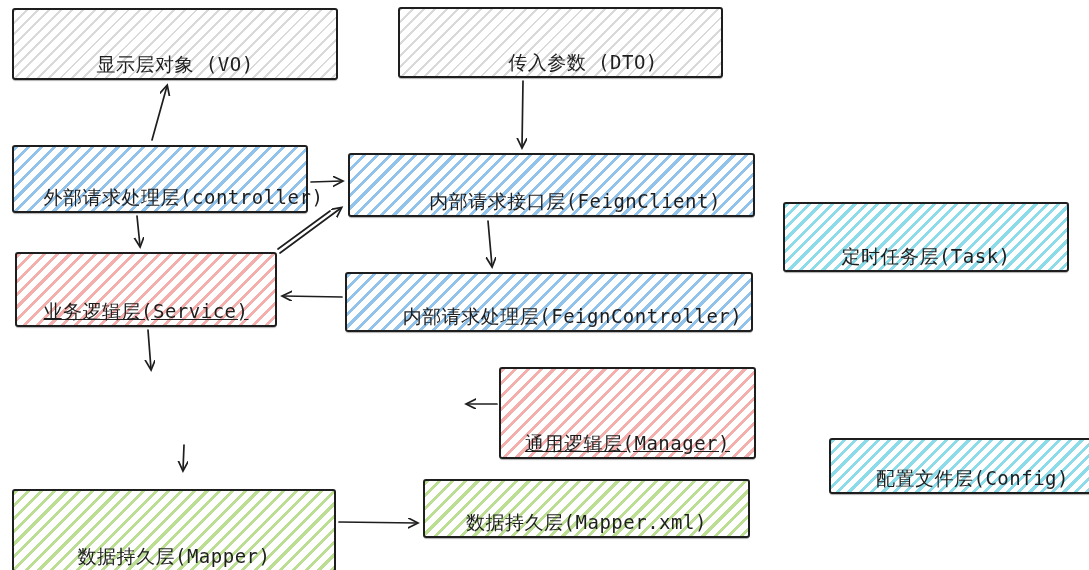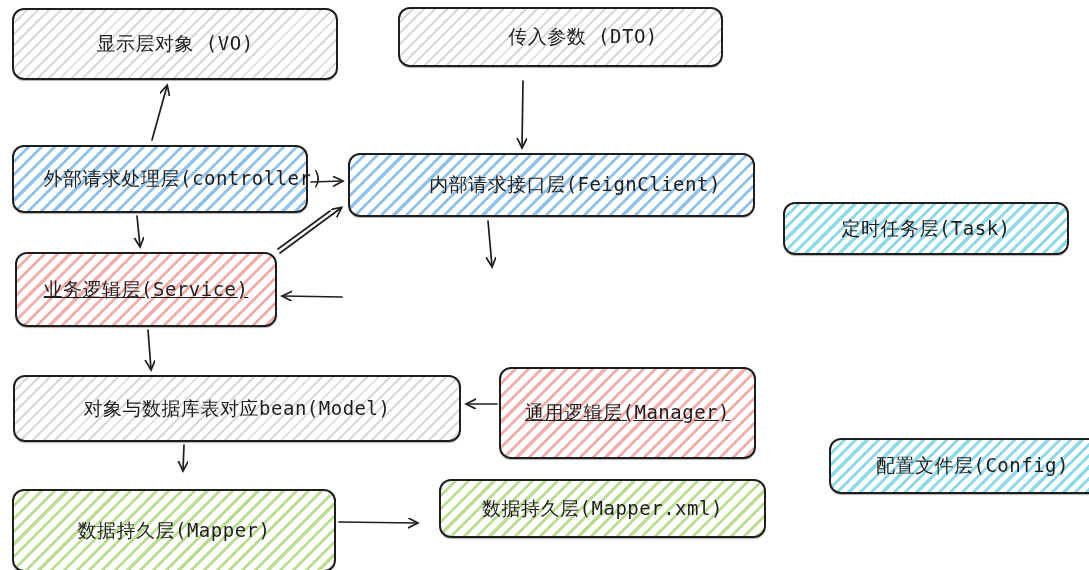--- a/index.html
+++ b/index.html
@@ -6,50 +6,50 @@
   #canvas{
     position:relative;
     width:1089px;height:570px;
     background:#ffffff;
     font-family:"DejaVu Sans Mono","DejaVu Sans",monospace;
     color:#1e1e1e;
     overflow:hidden;
   }
   .node{
     position:absolute;
-    display:flex;align-items:center;justify-content:center;
+    display:flex;align-items:flex-end;justify-content:center;
     border:2.5px solid #1e1e1e;
-    border-radius:12px;
+    border-radius:3px;
     font-size:19px;
     letter-spacing:0.5px;
     text-align:center;
     box-shadow:0 2px 1px -1px rgba(30,30,30,0.35);
     box-sizing:border-box;
     white-space:nowrap;
   }
   
   .fill-gray { background-image:repeating-linear-gradient(135deg, rgba(120,120,120,0.28) 0 2px, transparent 2px 8px); }
   .fill-blue { background-image:repeating-linear-gradient(135deg, rgba(108,174,228,0.75) 0 3px, transparent 3px 9px);padding-left:47px; }
   .fill-red  { background-image:repeating-linear-gradient(135deg, rgba(240,148,145,0.75) 0 3px, transparent 3px 9px);text-decoration:underline; }
   .fill-green{ background-image:repeating-linear-gradient(135deg, rgba(158,208,100,0.70) 0 3px, transparent 3px 9px); }
   .fill-cyan { background-image:repeating-linear-gradient(135deg, rgba(110,210,228,0.80) 0 3px, transparent 3px 8px); }
 
   
   #box-vo            {left:12px;  top:8px;   width:326px; height:72px;}
-  #box-dto           {left:398px; top:7px;   width:325px; height:60px;padding-left:45px;}
+  #box-dto           {left:398px; top:7px;   width:325px; height:71px;padding-left:45px;}
   #box-controller    {left:12px;  top:145px; width:296px; height:68px;}
   #box-feignclient   {left:348px; top:153px; width:407px; height:64px;}
   #box-service       {left:15px;  top:252px; width:262px; height:75px;}
   #box-feigncontroller{left:345px;top:272px; width:408px; height:60px;}
   #box-model         {left:13px;  top:375px; width:448px; height:67px;}
   #box-manager       {left:499px; top:367px; width:257px; height:92px;}
   #box-mapper        {left:12px;  top:489px; width:324px; height:83px;}
-  #box-mapperxml     {left:423px; top:479px; width:327px; height:59px;margin-left:16px;}
+  #box-mapperxml     {left:423px; top:479px; width:327px; height:59px;}
   #box-bo            {left:796px; top:83px;  width:250px; height:70px;}
-  #box-task          {left:783px; top:202px; width:286px; height:53px;}
+  #box-task          {left:783px; top:202px; width:286px; height:70px;}
   #box-listener      {left:788px; top:310px; width:288px; height:72px;}
   #box-config        {left:793px; top:438px; width:287px; height:56px;margin-left:36px;}
 
   #arrow-layer{position:absolute;left:0;top:0;width:1089px;height:570px;pointer-events:none;}
   #arrow-layer path, #arrow-layer line{stroke:#1e1e1e;stroke-width:1.7;fill:none;stroke-linecap:round;}
 </style>
 </head>
 <body>
 
 <div id="canvas">
@@ -62,22 +62,22 @@
     </div>
   <div class="node fill-blue" id="box-controller">
       <span>外部请求处理层(controller)</span>
     </div>
   <div class="node fill-blue" id="box-feignclient">
       <span>内部请求接口层(FeignClient)</span>
     </div>
   <div class="node fill-red" id="box-service">
       <span>业务逻辑层(Service)</span>
     </div>
-  <div class="node fill-gray" id="box-model">
-      <span>对象与数据库表对应bean(Model)</span>
+  <div class="node fill-blue" id="box-feigncontroller">
+      <span>内部请求处理层(FeignController)</span>
     </div>
   <div class="node fill-red" id="box-manager">
       <span>通用逻辑层(Manager)</span>
     </div>
   <div class="node fill-green" id="box-mapper">
       <span>数据持久层(Mapper)</span>
     </div>
   <div class="node fill-green" id="box-mapperxml">
       <span>数据持久层(Mapper.xml)</span>
     </div>

